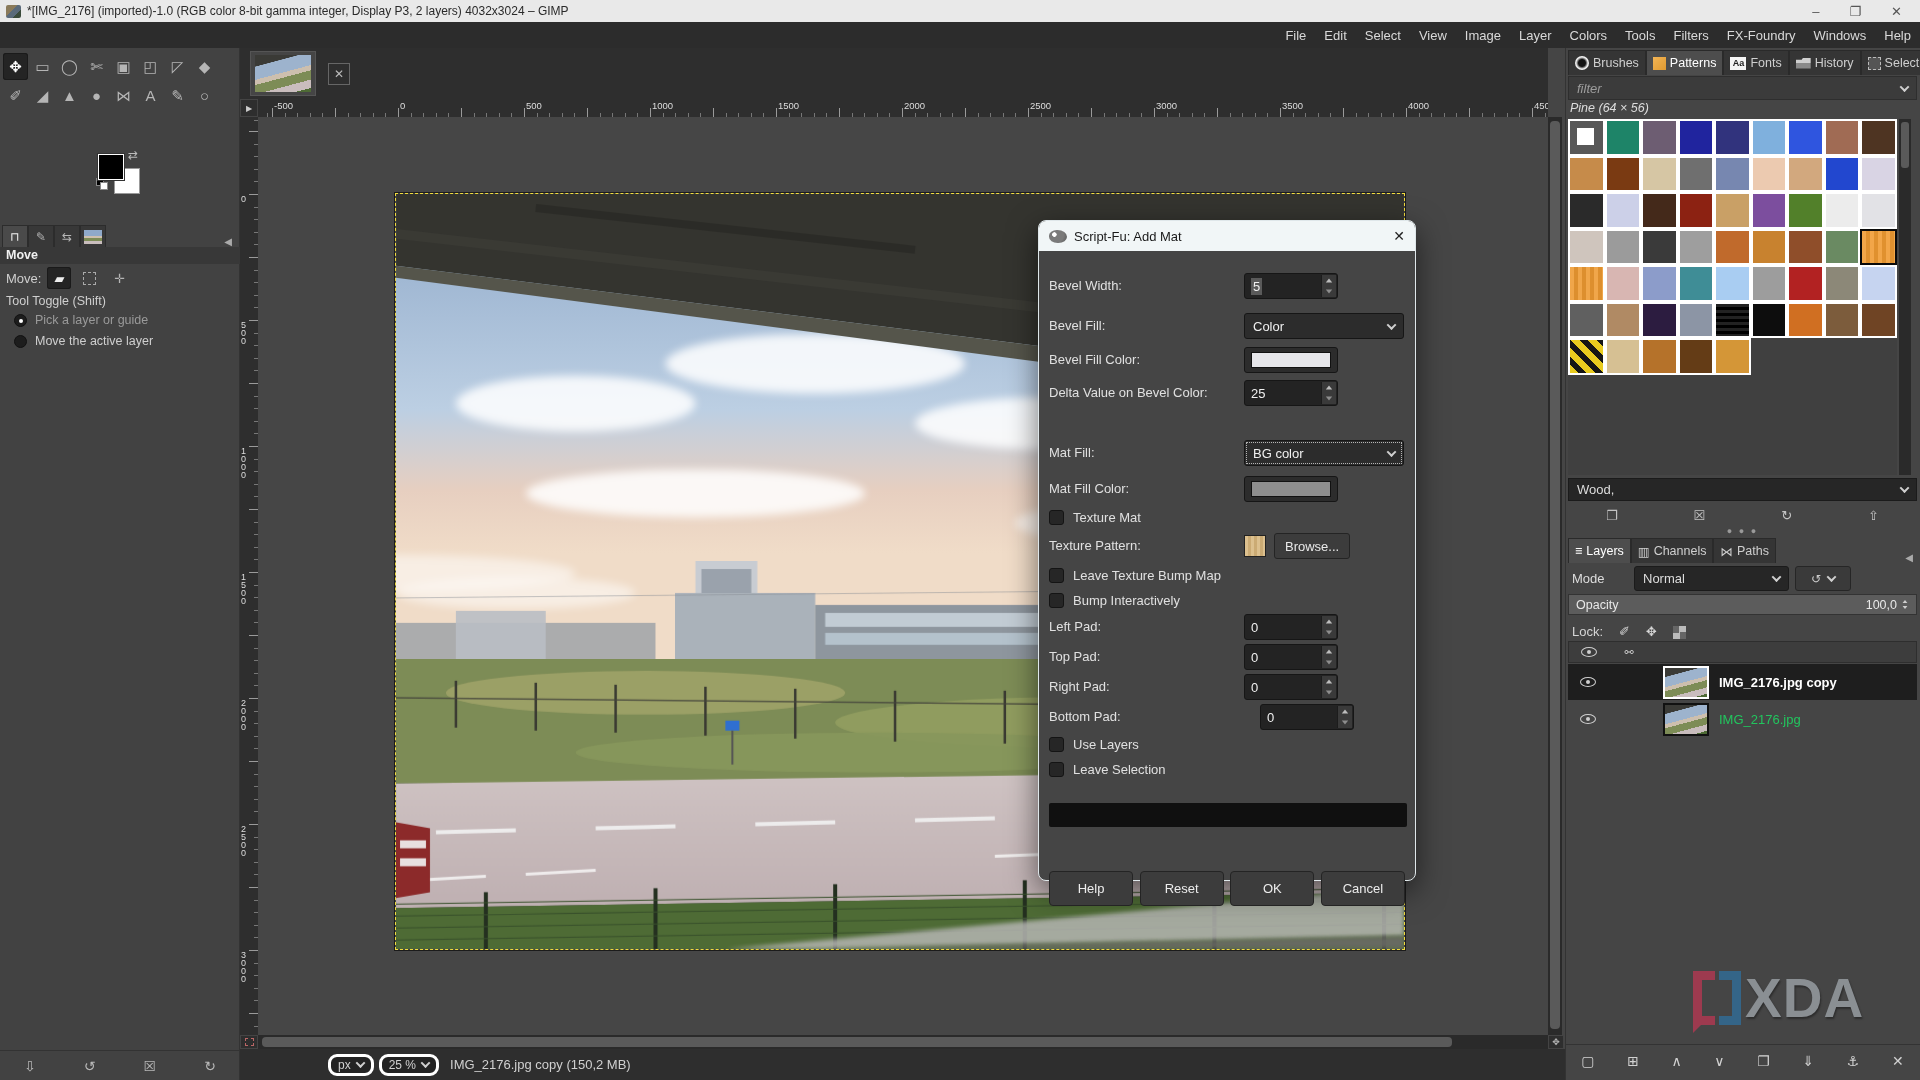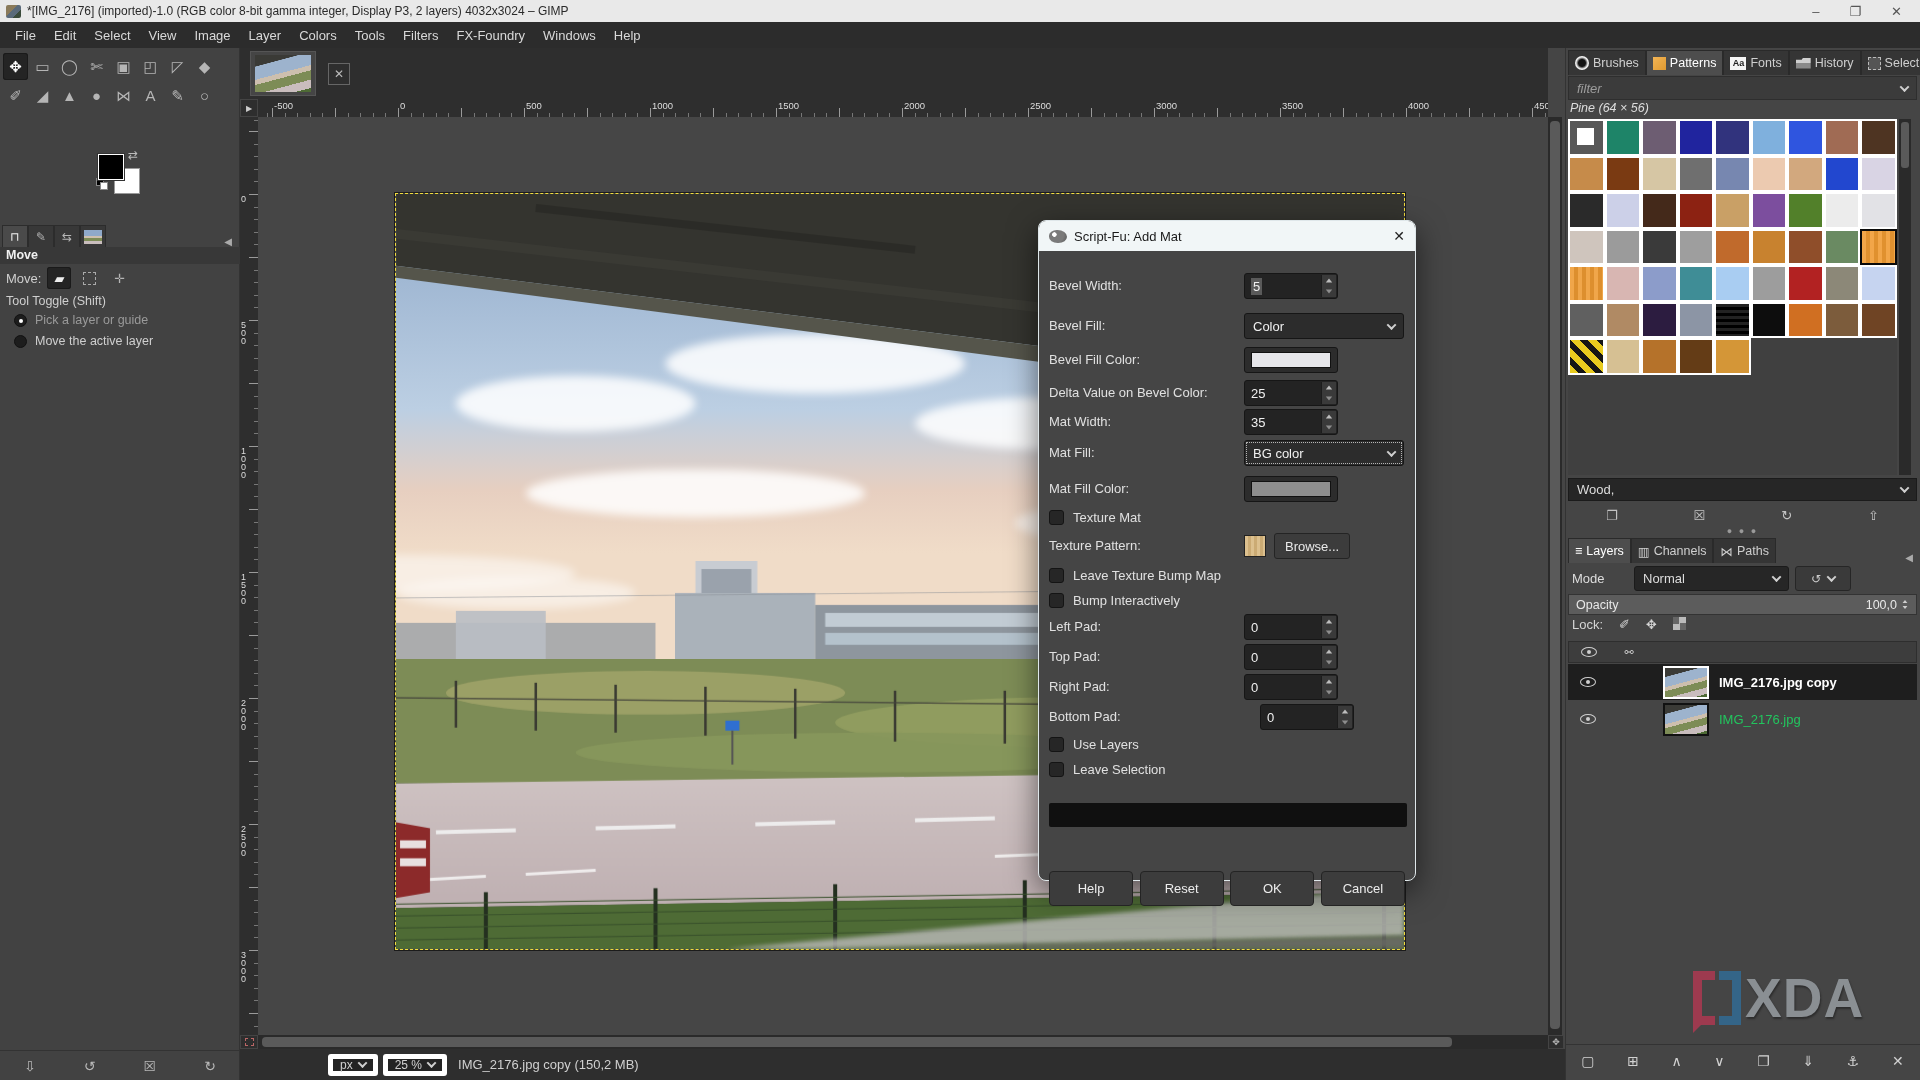--- a/index.html
+++ b/index.html
@@ -4,21 +4,21 @@
 <style>
   *{box-sizing:border-box;margin:0;padding:0;font-family:"Liberation Sans","DejaVu Sans",sans-serif;}
   body{background:#111;}
   .app{position:relative;width:1920px;height:1080px;background:#454545;overflow:hidden;font-size:13px;color:#d6d6d6;}
   .abs{position:absolute;}
   
   .titlebar{left:0;top:0;width:1920px;height:22px;background:#e9e9e9;color:#2a2a2a;display:flex;align-items:center;padding:0 6px;font-size:12px;}
   .app-icon{width:15px;height:13px;border-radius:2px;background:linear-gradient(135deg,#8a7a5a 0 40%,#5a6a7a 40% 70%,#3a4a3a 70%);margin-right:6px;}
   .winbtns{margin-left:auto;display:flex;gap:30px;align-items:center;color:#555;font-size:13px;padding-right:12px;}
   .winbtns span{cursor:default;}
-  .menubar{left:0;top:22px;width:1920px;height:26px;background:#2c2c2c;display:flex;align-items:center;padding-left:6px;}
+  .menubar{left:0;top:22px;width:1920px;height:26px;background:#2c2c2c;display:flex;align-items:center;padding-left:6px;justify-content:flex-end;}
   .menubar .mi{padding:4px 9px;color:#d9d9d9;font-size:13px;}
   
   .toolbox{left:0;top:48px;width:240px;height:1032px;background:#424242;border-right:1px solid #333;}
   .tools{display:flex;flex-wrap:wrap;padding:4px 2px;width:240px;}
   .tool{width:25px;height:27px;display:flex;align-items:center;justify-content:center;color:#b5b5b5;font-size:15px;border-radius:3px;margin:1px;}
   .tool.active{background:#242424;color:#fff;box-shadow:inset 0 0 0 1px #1a1a1a;}
   .fgbg{left:96px;top:100px;width:60px;height:66px;}
   .fg{position:absolute;left:2px;top:6px;width:26px;height:26px;background:#000;border:1px solid #fff;box-shadow:0 0 0 1px #333;z-index:2;}
   .bg{position:absolute;left:18px;top:20px;width:26px;height:26px;background:#fff;border:1px solid #999;}
   .swap{position:absolute;left:32px;top:0px;color:#bbb;font-size:12px;}
@@ -59,21 +59,21 @@
   .photo{position:absolute;left:137px;top:76px;width:1010px;height:757px;border:1px dashed #f2dd3e;box-shadow:0 0 0 1px #1b1b1b;}
   .photo svg{display:block;width:100%;height:100%;}
   .hscroll{left:258px;top:1035px;width:1290px;height:14px;background:#2a2a2a;}
   .hscroll .thumb{position:absolute;left:4px;top:2px;width:1190px;height:10px;background:#5a5a5a;border-radius:4px;}
   .vscroll{left:1548px;top:117px;width:14px;height:918px;background:#2a2a2a;}
   .vscroll .thumb{position:absolute;top:4px;left:2px;width:10px;height:908px;background:#5a5a5a;border-radius:4px;}
   .qmask{left:240px;top:1035px;width:18px;height:14px;background:#2e2e2e;border:1px solid #444;display:flex;align-items:center;justify-content:center;}
   .qmask i{width:9px;height:8px;border:1px dashed #b66;}
   .navbtn{left:1548px;top:1035px;width:16px;height:14px;background:#2e2e2e;border:1px solid #444;color:#bbb;font-size:9px;display:flex;align-items:center;justify-content:center;}
   .statusbar{left:240px;top:1049px;width:1325px;height:31px;background:#2e2e2e;display:flex;align-items:center;color:#d0d0d0;}
-  .sb-sel{height:22px;background:#232323;border:5px solid #ffffff;border-radius:3px;display:flex;align-items:center;gap:6px;padding:0 7px;margin-right:5px;font-size:12px;}
+  .sb-sel{height:22px;background:#232323;border:3px solid #ffffff;border-radius:9px;display:flex;align-items:center;gap:6px;padding:0 7px;margin-right:5px;font-size:12px;}
   .chev{width:7px;height:7px;border-right:2px solid #cfcfcf;border-bottom:2px solid #cfcfcf;transform:rotate(45deg) translate(-1px,-1px);}
   
   .rightdock{left:1565px;top:48px;width:355px;height:1032px;background:#454545;border-left:1px solid #333;}
   .dock-tabs{left:1568px;top:50px;width:349px;height:25px;display:flex;align-items:flex-end;}
   .dtab{height:25px;display:flex;align-items:center;gap:4px;padding:0 6px;background:#353535;color:#cfcfcf;border:1px solid #2a2a2a;border-bottom:none;font-size:12.5px;white-space:nowrap;}
   .dtab.active{background:#4d4d4d;color:#fff;}
   .ic-brush{width:14px;height:14px;border-radius:50%;background:radial-gradient(circle,#111 0 35%,#eee 60%);}
   .ic-pattern{width:13px;height:13px;background:linear-gradient(135deg,#f2b455,#e09a30);}
   .ic-fonts{width:16px;height:13px;background:#f5f5f5;color:#222;font-size:9px;font-weight:bold;display:flex;align-items:center;justify-content:center;}
   .ic-history{width:15px;height:11px;background:linear-gradient(180deg,#cfcfcf 0 45%,#8a8a8a 45%);clip-path:polygon(0 20%,40% 20%,50% 0,100% 0,100% 100%,0 100%);}
@@ -95,21 +95,21 @@
   .splitter{left:1568px;top:529px;width:349px;height:8px;color:#9a9a9a;font-size:9px;text-align:center;line-height:5px;letter-spacing:2px;}
   .ltabs{left:1568px;top:537px;width:349px;height:26px;display:flex;align-items:flex-end;}
   .moderow{left:1568px;top:565px;width:349px;height:27px;display:flex;align-items:center;}
   .modesel{width:215px;height:25px;background:#262626;border:1px solid #1b1b1b;border-radius:3px;display:flex;align-items:center;padding:0 8px;color:#ddd;}
   .modebtn{margin-left:6px;width:56px;height:25px;background:#3a3a3a;border:1px solid #262626;border-radius:3px;display:flex;align-items:center;justify-content:center;gap:7px;color:#ccc;font-size:12px;}
   .opacityrow{left:1568px;top:594px;width:349px;height:21px;background:#5c5c5c;border:1px solid #333;display:flex;align-items:center;padding:0 7px;color:#e8e8e8;font-size:12.5px;}
   .opacityrow .val{margin-left:auto;}
   .spin-mini{display:flex;flex-direction:column;margin-left:4px;gap:1px;}
   .tri-u{width:0;height:0;border-left:4px solid transparent;border-right:4px solid transparent;border-bottom:5px solid #cfcfcf;}
   .tri-d{width:0;height:0;border-left:4px solid transparent;border-right:4px solid transparent;border-top:5px solid #cfcfcf;}
-  .lockrow{left:1568px;top:617px;width:349px;height:22px;display:flex;align-items:flex-start;gap:16px;color:#d5d5d5;padding-left:4px;}
+  .lockrow{left:1568px;top:617px;width:349px;height:22px;display:flex;align-items:flex-end;gap:16px;color:#d5d5d5;padding-left:4px;}
   .checker{width:13px;height:13px;background:conic-gradient(#bbb 0 25%,#666 0 50%,#bbb 0 75%,#666 0);}
   .layerhdr{left:1568px;top:641px;width:349px;height:22px;background:#3d3d3d;border:1px solid #2e2e2e;display:flex;align-items:center;}
   .eyecell{width:40px;display:flex;justify-content:center;}
   .eye{width:16px;height:10px;border:1.5px solid #cfcfcf;border-radius:50%;position:relative;}
   .eye::after{content:'';position:absolute;left:4.5px;top:1.5px;width:4px;height:4px;background:#cfcfcf;border-radius:50%;}
   .chainhdr{width:40px;display:flex;justify-content:center;color:#cfcfcf;font-size:11px;}
   .layerrow{left:1568px;width:349px;height:36px;display:flex;align-items:center;}
   .layerrow.sel{background:#1e1e1e;}
   .lthumb{width:46px;height:33px;background:linear-gradient(165deg,#3a3a36 0 22%,#9db3cd 23% 48%,#cdbfae 48% 58%,#7d8c56 58% 76%,#c9bdbd 76% 92%,#4e6b35 92%);border:2px solid #111;margin-left:55px;margin-right:10px;}
   .layerrow.sel .lthumb{border:2px solid #fff;}
@@ -637,30 +637,20 @@
         <div class="drow" style="top: 129px;">
           <span class="dlabel">Delta Value on Bevel Color:</span>
           <span class="dctl spinbox">
             <span class="v">25</span>
             <span class="spin-arrows">
               <span class="tri-u"></span>
               <span class="tri-d"></span>
             </span>
           </span>
         </div>
-        <div class="drow" style="top: 158px;">
-          <span class="dlabel">Mat Width:</span>
-          <span class="dctl spinbox">
-            <span class="v">35</span>
-            <span class="spin-arrows">
-              <span class="tri-u"></span>
-              <span class="tri-d"></span>
-            </span>
-          </span>
-        </div>
         <div class="drow" style="top: 189px;">
           <span class="dlabel">Mat Fill:</span>
           <span class="dctl ddown focused">
             <span>BG color</span>
             <span class="chev"></span>
           </span>
         </div>
         <div class="drow" style="top: 225px;">
           <span class="dlabel">Mat Fill Color:</span>
           <span class="dctl colorbtn">

